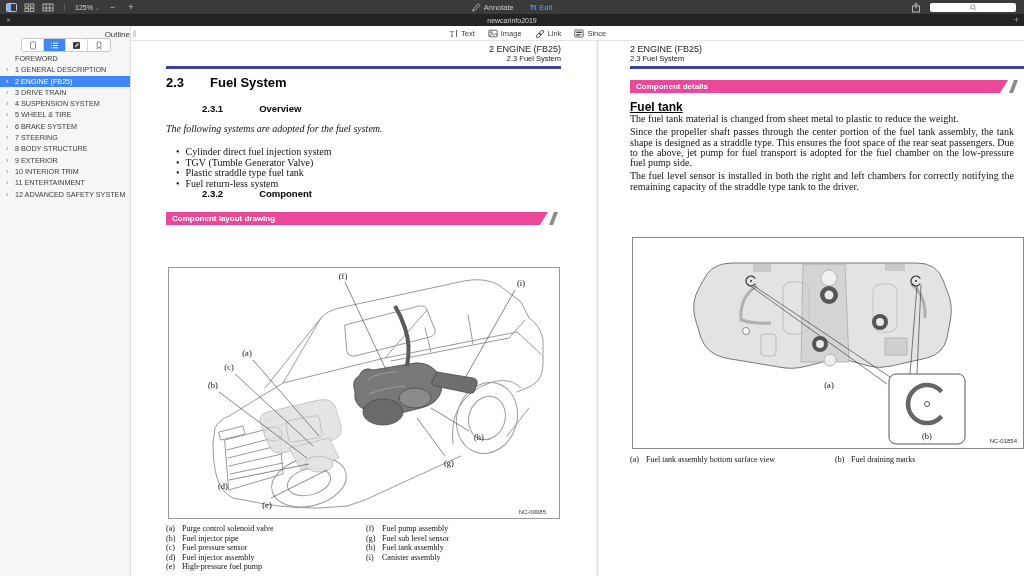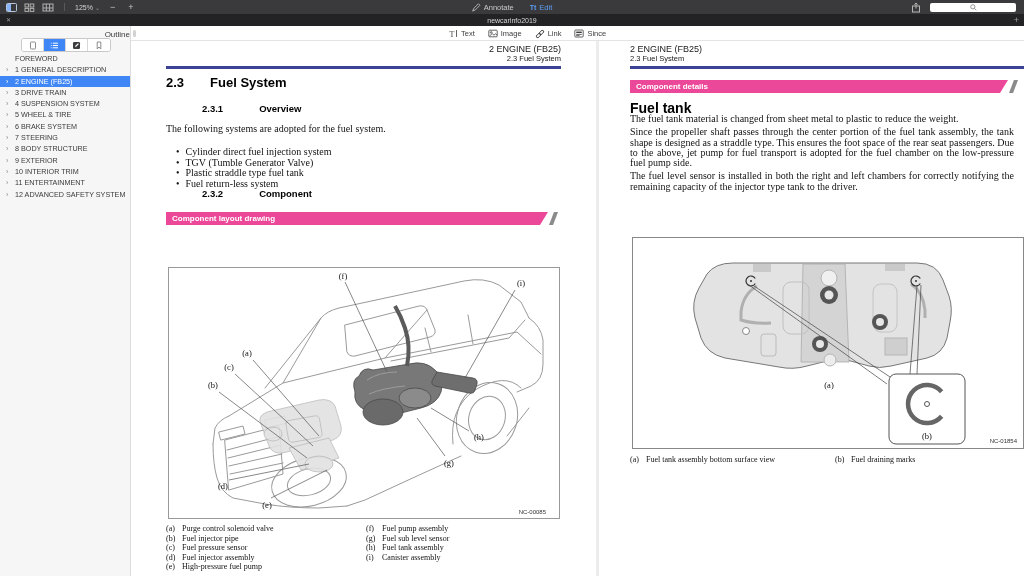--- a/index.html
+++ b/index.html
@@ -69,21 +69,21 @@
   .bullets .b-row::before { content:"\2022"; margin-right:6px; }
 
   .banner-wrap { height:13px; }
   .banner-main { position:absolute; left:0; top:0; height:13px; background:#ec4899; color:#fff; font-weight:bold; font-size:8px; line-height:13px; padding-left:6px; clip-path:polygon(0 0,100% 0,calc(100% - 8px) 100%,0 100%); }
   .banner-tail { position:absolute; top:0; width:9px; height:13px; background:#8b8b8b; clip-path:polygon(55% 0,100% 0,45% 100%,0 100%); }
 
   .figure { border:1px solid #999; background:#fff; }
   .legend-col { position:absolute; top:0; }
   .legend-row { display:flex; font-family:"Liberation Serif",serif; font-size:8px; color:#121212; line-height:9.6px; }
   .legend-key { width:16px; flex:none; }
-  .rp-sub { font-weight:bold; font-size:14px; color:#000; }
+  .rp-sub { font-weight:bold; font-size:12px; text-decoration:underline; color:#000; }
   .rp-p { text-align:justify; line-height:10.3px; margin-bottom:3px; }
   .caption-item { display:flex; font-family:"Liberation Serif",serif; font-size:8px; color:#121212; }
   .figid { font-size:6px; fill:#333; font-family:"Liberation Sans",sans-serif; }
   .figlabel { font-size:8.5px; fill:#111; font-family:"Liberation Serif",serif; }
 </style>
 </head>
 <body>
 
 <div class="titlebar">
   <div class="tl-left">
@@ -248,21 +248,21 @@
           <div class="hdr2">2.3 Fuel System</div>
         </div>
         <div class="a rule" style="left:35px; top:25px; width:395px;"></div>
 
         <div class="a h1" style="left:35px; top:34px;">
           <span>2.3</span><span class="t">Fuel System</span>
         </div>
         <div class="a h2" style="left:35px; top:62px;margin-left:36px;">
           <span>2.3.1</span><span class="t">Overview</span>
         </div>
-        <div class="a serif" style="left:35px; top:82px;">The following systems are adopted for the fuel system.</div>
+        <div class="a serif" style="left:35px; top:82px;font-style:italic;">The following systems are adopted for the fuel system.</div>
         <div class="a serif bullets" style="left:37px; top:106px;">
           <div class="b-row">Cylinder direct fuel injection system</div>
           <div class="b-row">TGV (Tumble Generator Valve)</div>
           <div class="b-row">Plastic straddle type fuel tank</div>
           <div class="b-row">Fuel return-less system</div>
         </div>
         <div class="a h2" style="left:35px; top:147px;margin-left:36px;">
           <span>2.3.2</span><span class="t">Component</span>
         </div>
 
@@ -390,21 +390,21 @@
         <div class="a banner-wrap" style="left:31px; top:39px; width:390px;">
           <div class="banner-main" style="width:378px;">Component details</div>
           <div class="banner-tail" style="left:379px;"></div>
         </div>
 
         <div class="a rp-sub" style="left:31px; top:59px;">Fuel tank</div>
 
         <div class="a serif" style="left:31px; top:73px; width:384px;">
           <div class="rp-p">The fuel tank material is changed from sheet metal to plastic to reduce the weight.</div>
           <div class="rp-p">Since the propeller shaft passes through the center portion of the fuel tank assembly, the tank shape is designed as a straddle type. This ensures the foot space of the rear seat passengers. Due to the above, jet pump for fuel transport is adopted for the fuel chamber on the low-pressure fuel pump side.</div>
-          <div class="rp-p">The fuel level sensor is installed in both the right and left chambers for correctly notifying the remaining capacity of the injector type tank to the driver.</div>
+          <div class="rp-p">The fuel level sensor is installed in both the right and left chambers for correctly notifying the remaining capacity of the straddle type tank to the driver.</div>
         </div>
 
         <div class="a figure" style="left:33px; top:196px; width:392px; height:212px; border-color:#888;">
           <svg viewBox="0 0 390 210" width="390" height="210">
             <path fill="#e3e3e3" stroke="#777" stroke-width="1" d="M100,25 L284,25 Q304,25 310,42 L316,58 Q320,70 317,84 L314,100 Q310,116 294,120 L258,128 Q246,131 236,128 L214,122 Q206,120 198,122 L174,128 Q160,132 146,129 L92,120 Q74,116 68,100 L62,80 Q58,64 66,50 L74,36 Q82,25 100,25 Z"></path>
             <path fill="#d4d4d4" stroke="#ababab" stroke-width="0.8" d="M170,26 L212,26 L216,124 L168,124 Z"></path>
             <rect x="120" y="26" width="18" height="8" fill="#c9c9c9"></rect>
             <rect x="252" y="26" width="20" height="7" fill="#c9c9c9"></rect>
             <path fill="none" stroke="#b0b0b0" stroke-width="3" d="M124,48 Q110,56 108,74 L108,82 Q120,86 138,85"></path>
             <rect x="150" y="44" width="26" height="52" rx="8" fill="none" stroke="#c0c0c0"></rect>

